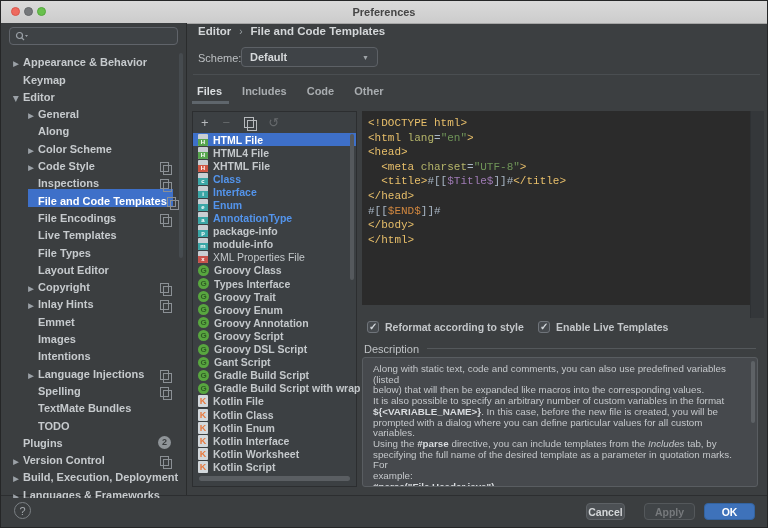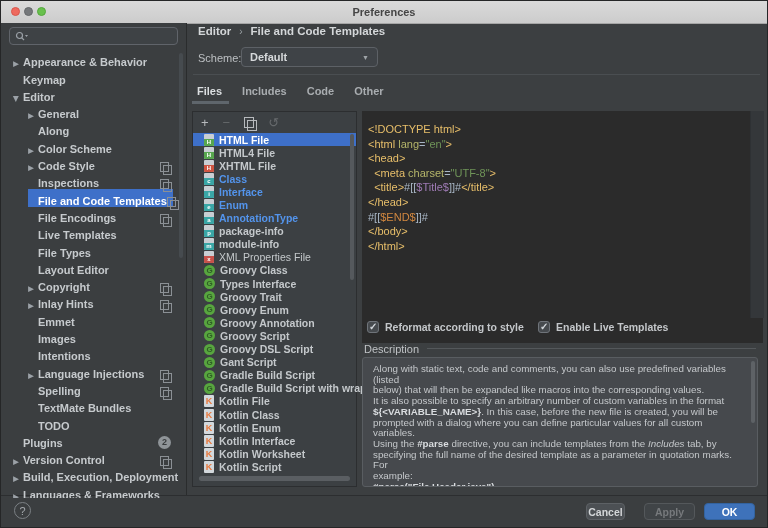--- a/index.html
+++ b/index.html
@@ -47,35 +47,35 @@
   .tab-underline{position:absolute;left:191px;top:100px;width:37px;height:3px;background:#5f666c}
 
   
   .list-panel{position:absolute;left:191px;top:110px;width:165px;height:376px;border:1px solid #2c2e30;background:#3c4043;box-sizing:border-box}
   .list-toolbar{height:21px;display:flex;align-items:center;padding-left:8px;gap:14px;color:#b7babd}
   .tb-ic{font-size:13px;line-height:13px}
   .tb-ic.dim{color:#66696c}
   .ic-copy2{width:8px;height:9px;border:1px solid #b7babd;position:relative}
   .ic-copy2::before{content:"";position:absolute;left:2px;top:2px;width:8px;height:9px;border:1px solid #b7babd}
   .list{position:absolute;top:21px;left:0;right:0}
-  .li{height:13.1px;display:flex;align-items:center;padding-left:11px;font-size:10.5px;font-weight:600;color:#c4c8cb;gap:5px;white-space:nowrap}
+  .li{height:13.1px;display:flex;align-items:center;padding-left:5px;font-size:10.5px;font-weight:600;color:#c4c8cb;gap:5px;white-space:nowrap}
   .li.selected{background:#3e70c9;color:#fff}
   .li.blue{color:#5394ec}
   .li.normal{font-weight:400}
   .fi{width:10px;height:12px;background:#c9ced3;border-radius:1px;position:relative;flex:none}
   .fi::after{content:attr(data-letter);position:absolute;left:0;right:0;bottom:0;height:7px;background:var(--band);color:#fff;font-size:6px;line-height:7px;text-align:center;font-weight:700;border-radius:0 0 1px 1px}
   .fi.circle{width:11px;height:11px;border-radius:50%;background:var(--band)}
   .fi.circle::after{inset:0;height:auto;background:transparent;color:#2f5d26;font-size:8px;line-height:11px;font-weight:700}
   .fi.kfile{background:#d3d8dc}
   .fi.kfile::after{inset:0;height:auto;background:transparent;color:#e8793e;font-size:9px;line-height:12px;font-weight:700}
   .list-vscroll{position:absolute;right:2px;top:22px;width:4px;height:146px;background:#55595d;border-radius:2px}
   .list-hscroll{position:absolute;left:6px;bottom:5px;right:6px;height:5px;background:#5a5e62;border-radius:3px}
 
   
-  .editor{position:absolute;left:361px;top:110px;width:401px;height:232px;background:#2b2b2b;font-family:Liberation Sans, sans-serif;font-size:11px;box-sizing:border-box;padding:11px 0 0 6px;overflow:hidden}
+  .editor{position:absolute;left:361px;top:110px;width:401px;height:194px;background:#2b2b2b;font-family:Liberation Mono, monospace;font-size:11px;box-sizing:border-box;padding:5px 0 0 6px;overflow:hidden}
   .editor .tline{height:14.6px;line-height:14.6px;white-space:pre}
   .ed-scroll{position:absolute;right:0;top:0;bottom:0;width:13px;background:#34373a;border-left:1px solid #2e3134}
   .t-tag{color:#e8bf6a}
   .t-attr{color:#b5b56a}
   .t-str{color:#6f9458}
   .t-plain{color:#a9b7c6}
   .t-var{color:#9f7bb5}
   .t-end{color:#d1873f}
 
   

